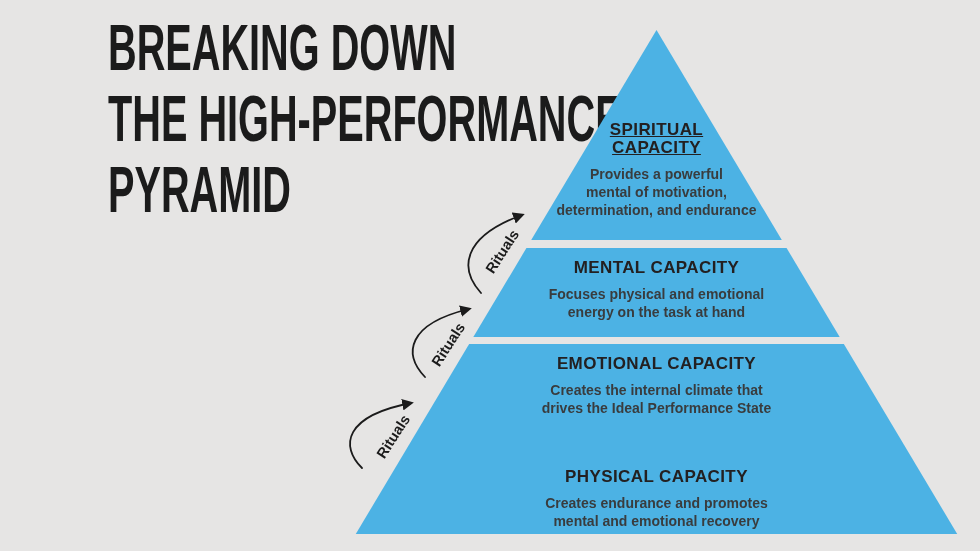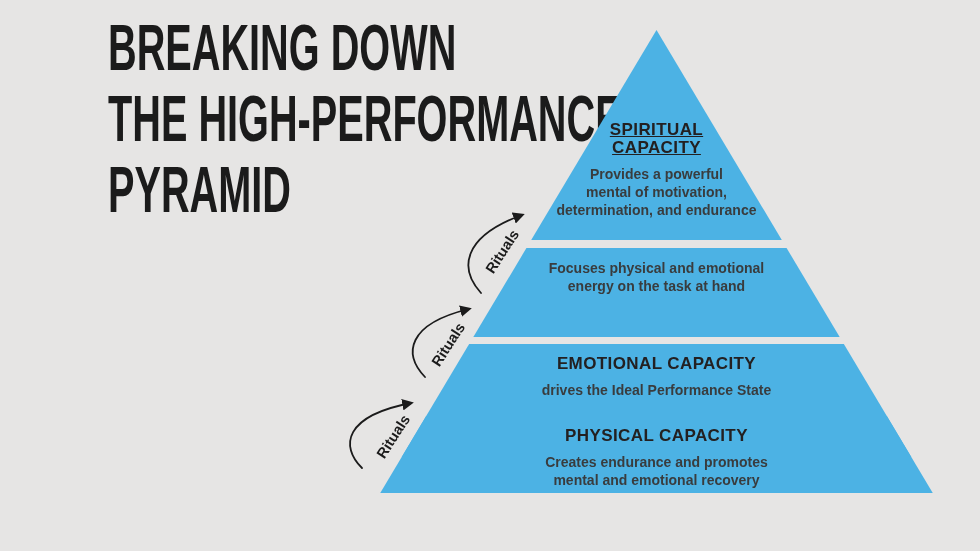--- a/index.html
+++ b/index.html
@@ -51,21 +51,21 @@
     width: 100%;
     background: var(--pyramid-blue);
     display: flex;
     flex-direction: column;
     align-items: center;
     text-align: center;
   }
   .band-spiritual { top: 0;     height: 210px; justify-content: flex-end; padding-bottom: 21px; }
   .band-mental    { top: 218px; height: 89px;  padding-top: 11px; }
   .band-emotional { top: 314px; height: 113px;  padding-top: 11px; }
-  .band-physical  { top: 386px; height: 77px; padding-top: 11px; }
+  .band-physical  { top: 427px; height: 77px; padding-top: 11px; }
 
   .band .heading {
     font-size: 17px;
     line-height: 18px;
     font-weight: 800;
     letter-spacing: 0.4px;
     color: var(--heading-text);
     margin-bottom: 8px;
   }
   .band-spiritual .heading { max-width: 130px; text-decoration: underline; }
@@ -116,29 +116,31 @@
     <div class="band band-spiritual">
       <div class="heading">SPIRITUAL CAPACITY</div>
       <div class="desc">
         <span class="dline">Provides a powerful</span>
         <span class="dline">mental of motivation,</span>
         <span class="dline">determination, and endurance</span>
       </div>
     </div>
 
     <div class="band band-mental">
+      <div class="heading">MENTAL CAPACITY</div>
       <div class="desc">
         <span class="dline">Focuses physical and emotional</span>
         <span class="dline">energy on the task at hand</span>
       </div>
     </div>
 
     <div class="band band-emotional">
       <div class="heading">EMOTIONAL CAPACITY</div>
       <div class="desc">
+        <span class="dline">Creates the internal climate that</span>
         <span class="dline">drives the Ideal Performance State</span>
       </div>
     </div>
 
     <div class="band band-physical">
       <div class="heading">PHYSICAL CAPACITY</div>
       <div class="desc">
         <span class="dline">Creates endurance and promotes</span>
         <span class="dline">mental and emotional recovery</span>
       </div>

